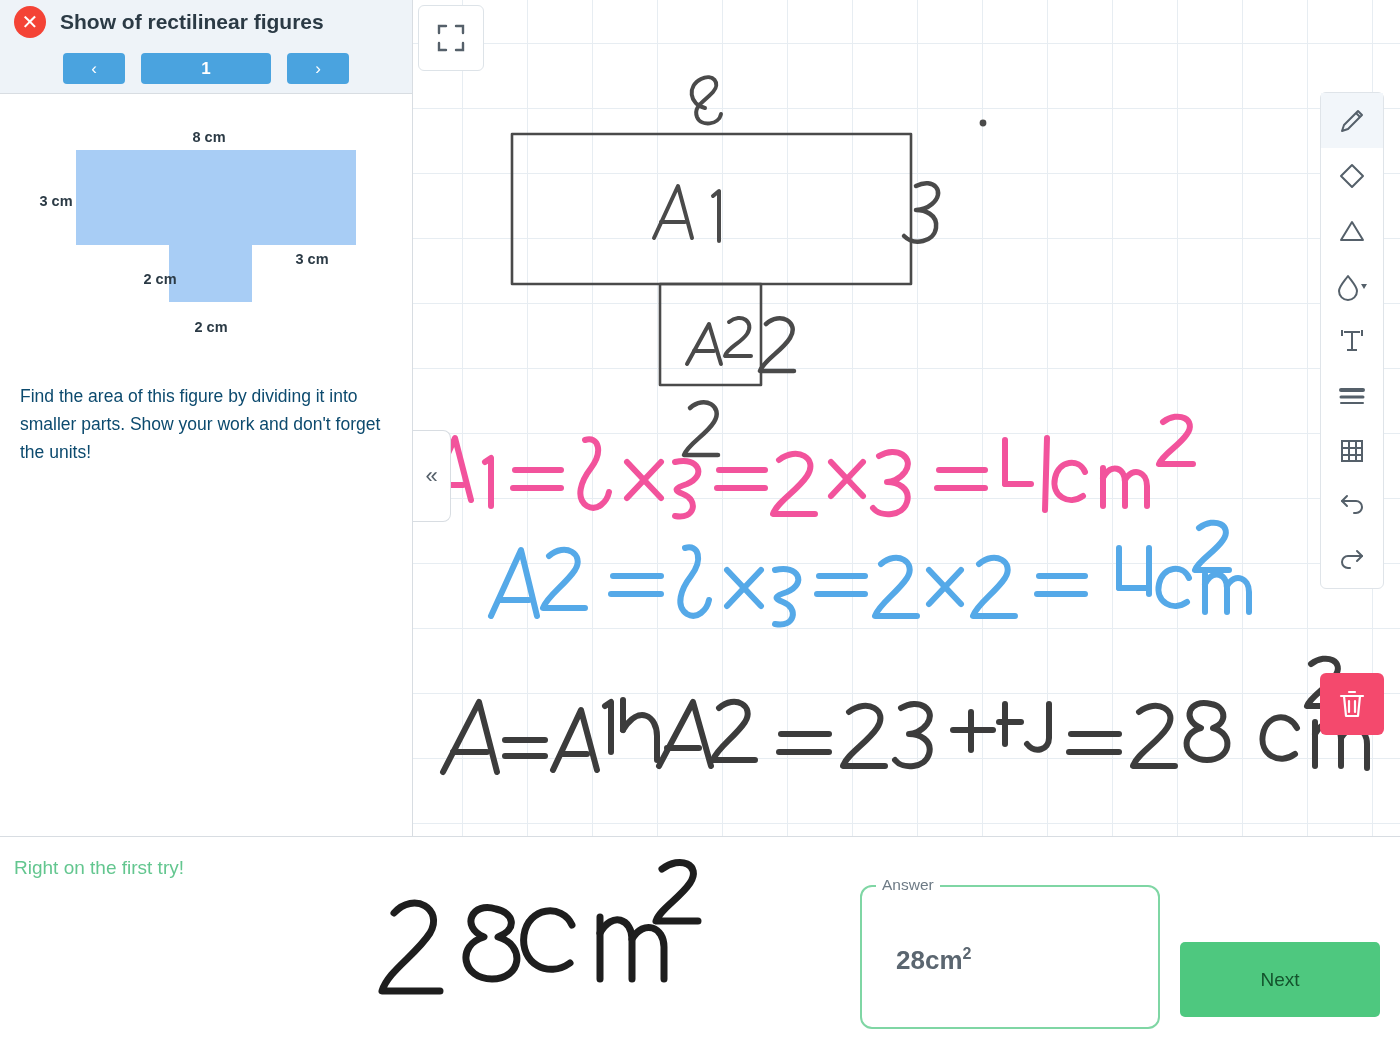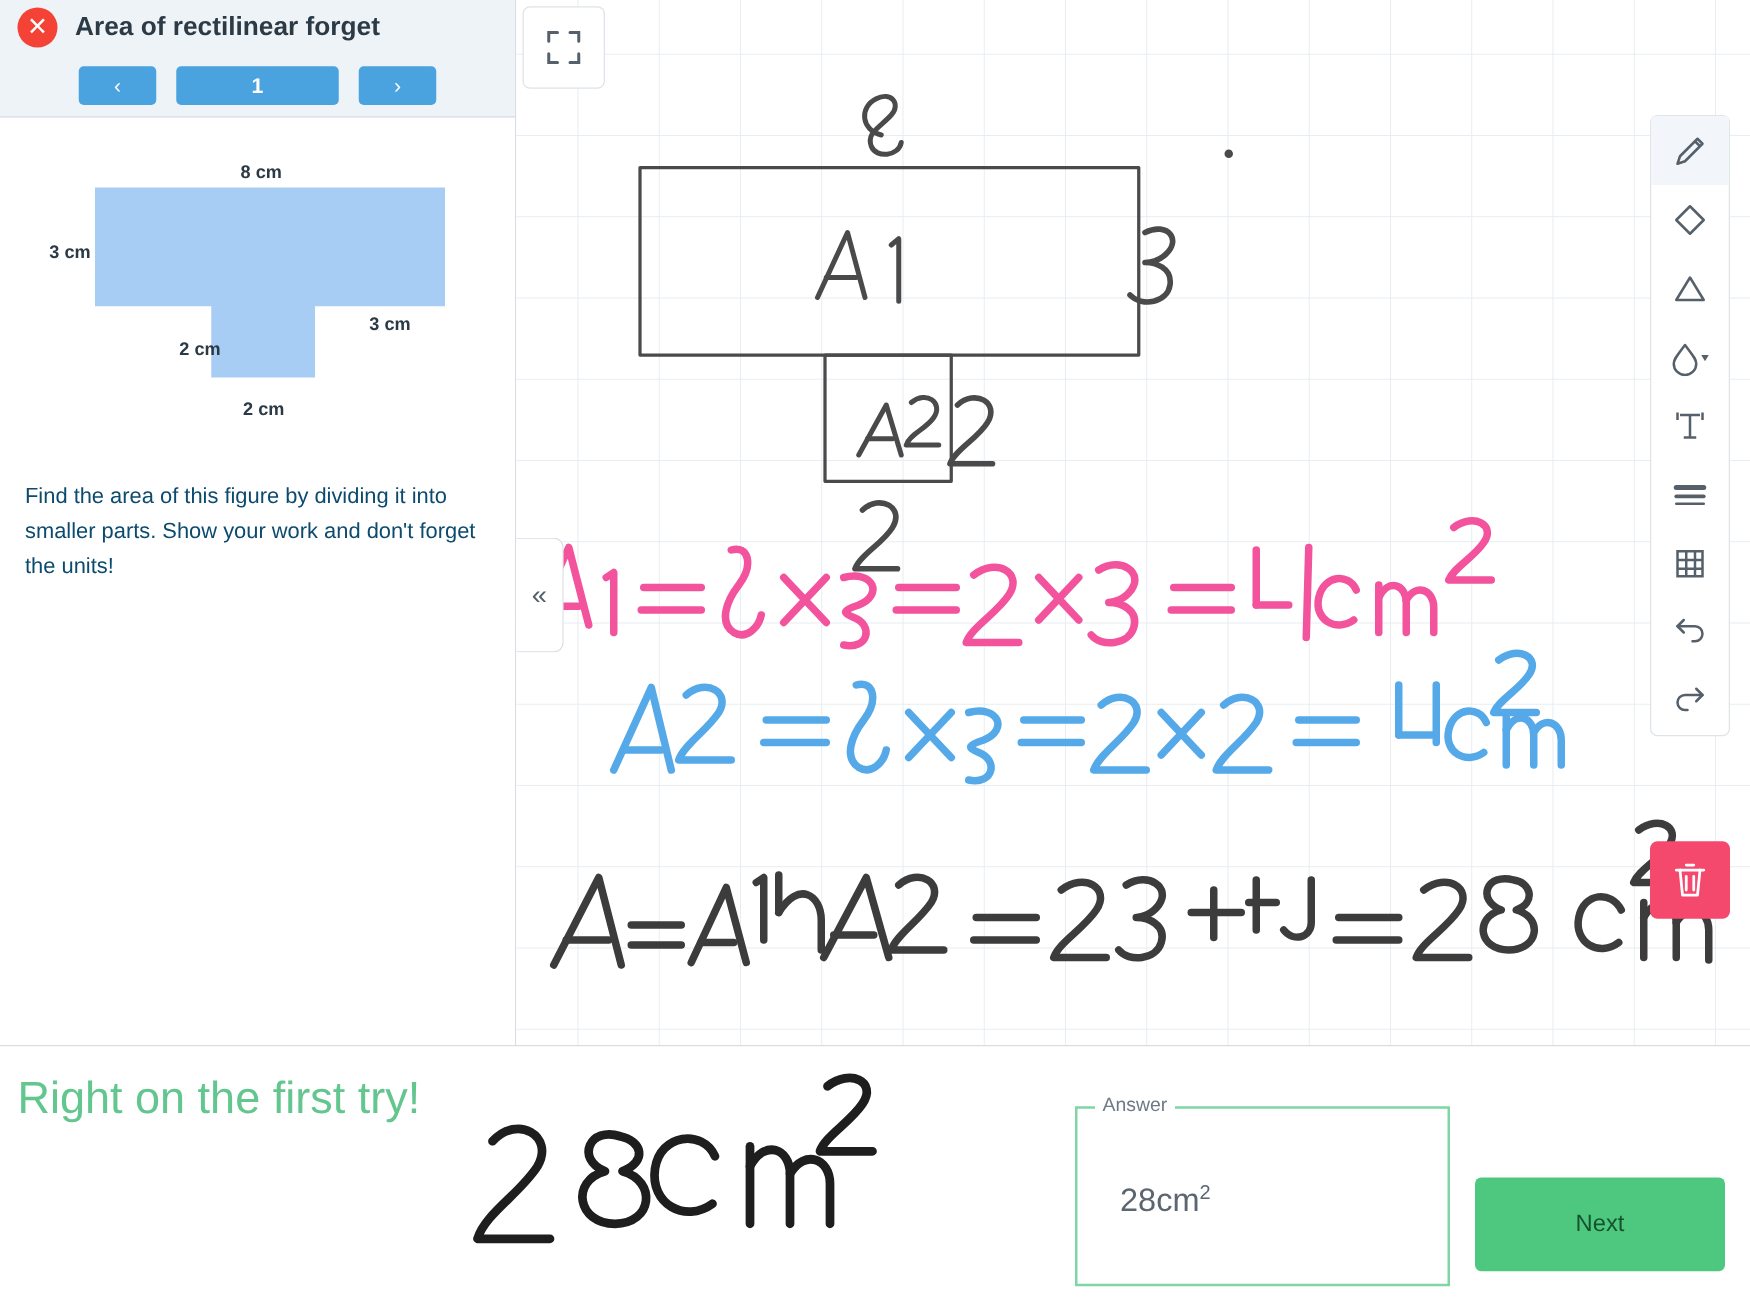--- a/index.html
+++ b/index.html
@@ -180,45 +180,46 @@
     position: absolute;
     left: 0; top: 836px;
     width: 1400px;
     height: 214px;
     background: #fff;
     border-top: 1px solid #d8dde2;
   }
   .feedback {
     position: absolute;
     left: 14px; top: 20px;
-    font-size: 36px;
+    font-size: 19px;
     color: #63c68f;
   }
   .footer-ink { position: absolute; left: 360px; top: 0; pointer-events: none; }
 
   .answer-box {
     position: absolute;
     left: 860px; top: 48px;
     width: 300px; height: 144px;
     border: 2px solid #7fd6a4;
-    border-radius: 0;
+    border-radius: 12px;
   }
   .answer-legend {
     position: absolute;
     left: 14px; top: -11px;
     background: #fff;
     padding: 0 6px;
     font-size: 15.5px;
     color: #6d7a85;
   }
   .answer-value {
     position: absolute;
     left: 34px; top: 58px;
     font-size: 26px;
     color: #5b6670;
+    font-weight: bold;
   }
   .answer-value sup { font-size: 16px; }
   .next-btn {
     position: absolute;
     left: 1180px; top: 105px;
     width: 200px; height: 75px;
     background: #4ec87f;
     border-radius: 5px;
     color: #14532d;
     font-size: 19px;
@@ -230,21 +231,21 @@
 </style>
 </head>
 <body>
 
 <div id="app">
 
   <div class="left-panel">
 
     <div class="panel-header">
       <div class="close-btn">✕</div>
-      <div class="panel-title">Area of rectilinear forget</div>
+      <div class="panel-title">Show of rectilinear figures</div>
     </div>
 
     <div class="nav-bar">
       <div class="nav-btn">‹</div>
       <div class="page-indicator">1</div>
       <div class="nav-btn">›</div>
     </div>
 
     <div class="figure-area">
       <svg class="fig-svg" width="413" height="275" viewBox="0 0 413 275">

